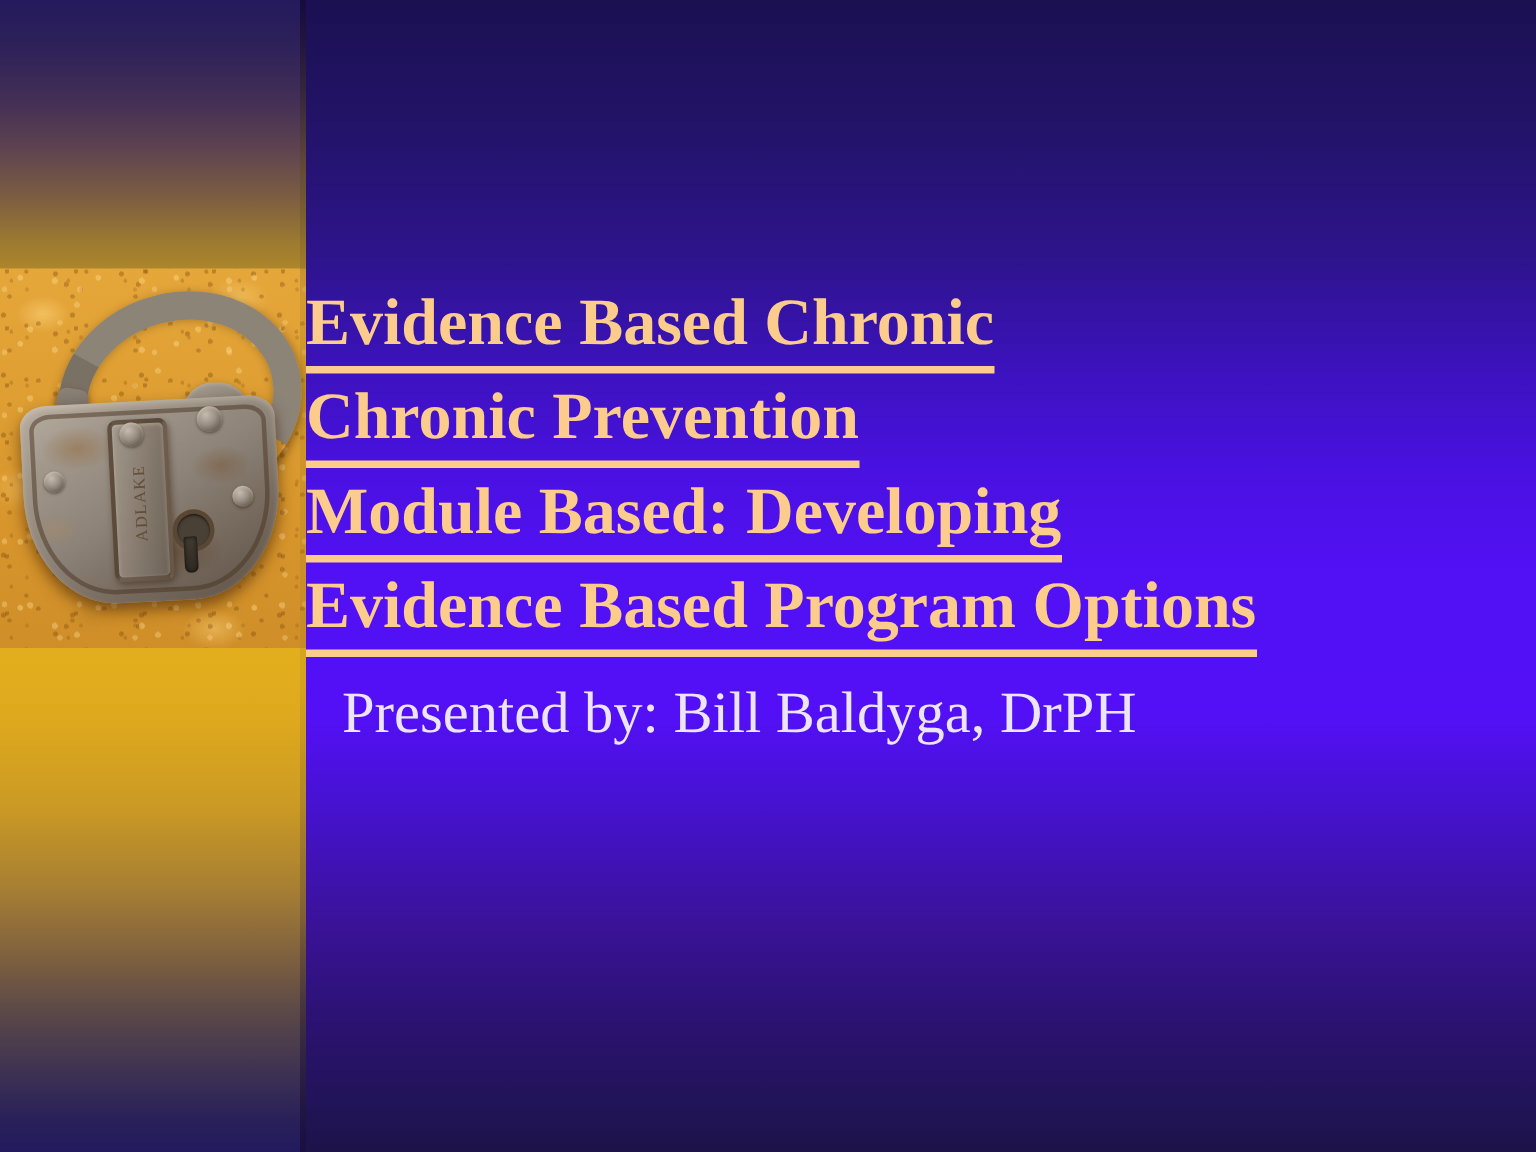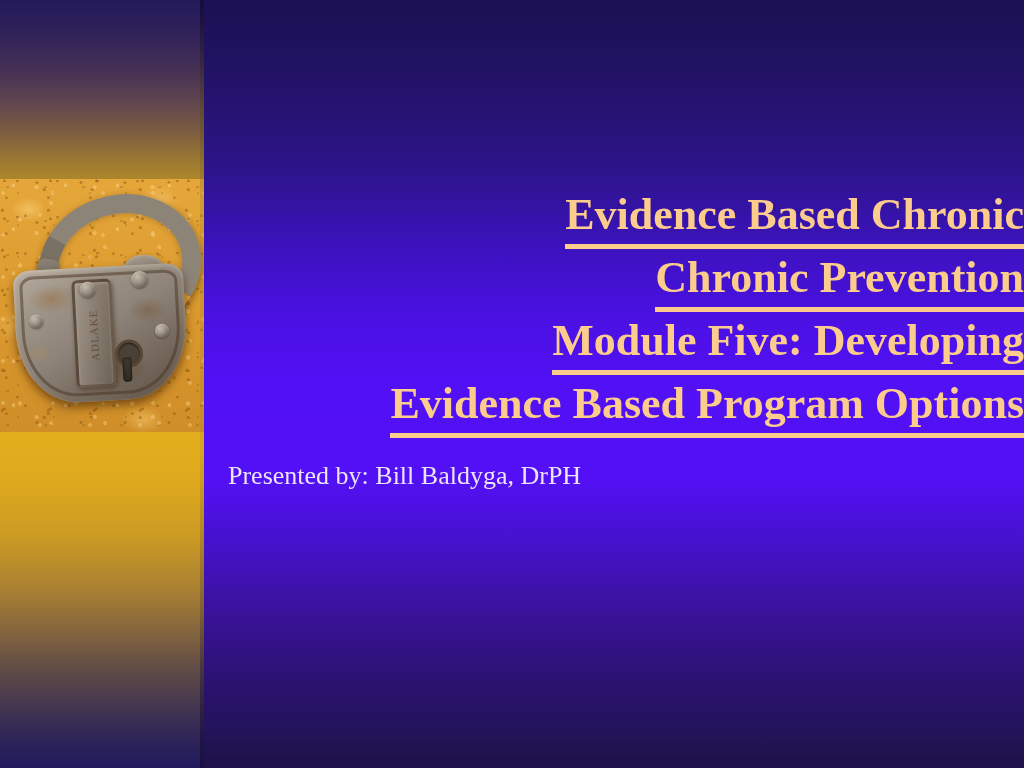--- a/index.html
+++ b/index.html
@@ -246,21 +246,21 @@
     border-radius: 20px 20px 8px 8px;
     box-shadow: 0 2px 5px rgba(60,32,6,.50), inset 0 1px 3px rgba(255,245,225,.25);
   }
 
   
   .title-block {
     position: absolute;
     left: 204px;
     top: 186px;
     width: 820px;
-    text-align: right;
+    text-align: left;
   }
   .title-line {
     display: block;
     font-family: "Liberation Serif", "DejaVu Serif", serif;
     font-weight: bold;
     font-size: 44px;
     line-height: 57px;
     color: #fbcc8b;
     letter-spacing: 0px;
     white-space: nowrap;
@@ -271,21 +271,21 @@
     padding-bottom: 1px;
   }
 
   
   .subtitle {
     position: absolute;
     left: 228px;
     top: 451px;
     font-family: "Liberation Serif", "DejaVu Serif", serif;
     font-weight: normal;
-    font-size: 26px;
+    font-size: 39px;
     line-height: 50px;
     color: #ece4f8;
     white-space: nowrap;
   }
 </style>
 </head>
 <body>
 
 <div class="slide">
 
@@ -310,19 +310,19 @@
         <div class="keyhole-ring"></div>
         <div class="keyhole-slot"></div>
       </div>
     </div>
   </div>
   <div class="sidebar-edge"></div>
 
   <div class="title-block">
     <div class="title-line"><span>Evidence Based Chronic</span></div>
     <div class="title-line"><span>Chronic Prevention</span></div>
-    <div class="title-line"><span>Module Five: Developing</span></div>
+    <div class="title-line"><span>Module Based: Developing</span></div>
     <div class="title-line"><span>Evidence Based Program Options</span></div>
   </div>
 
   <div class="subtitle">Presented by: Bill Baldyga, DrPH</div>
 
 </div>
 
 </body></html>

